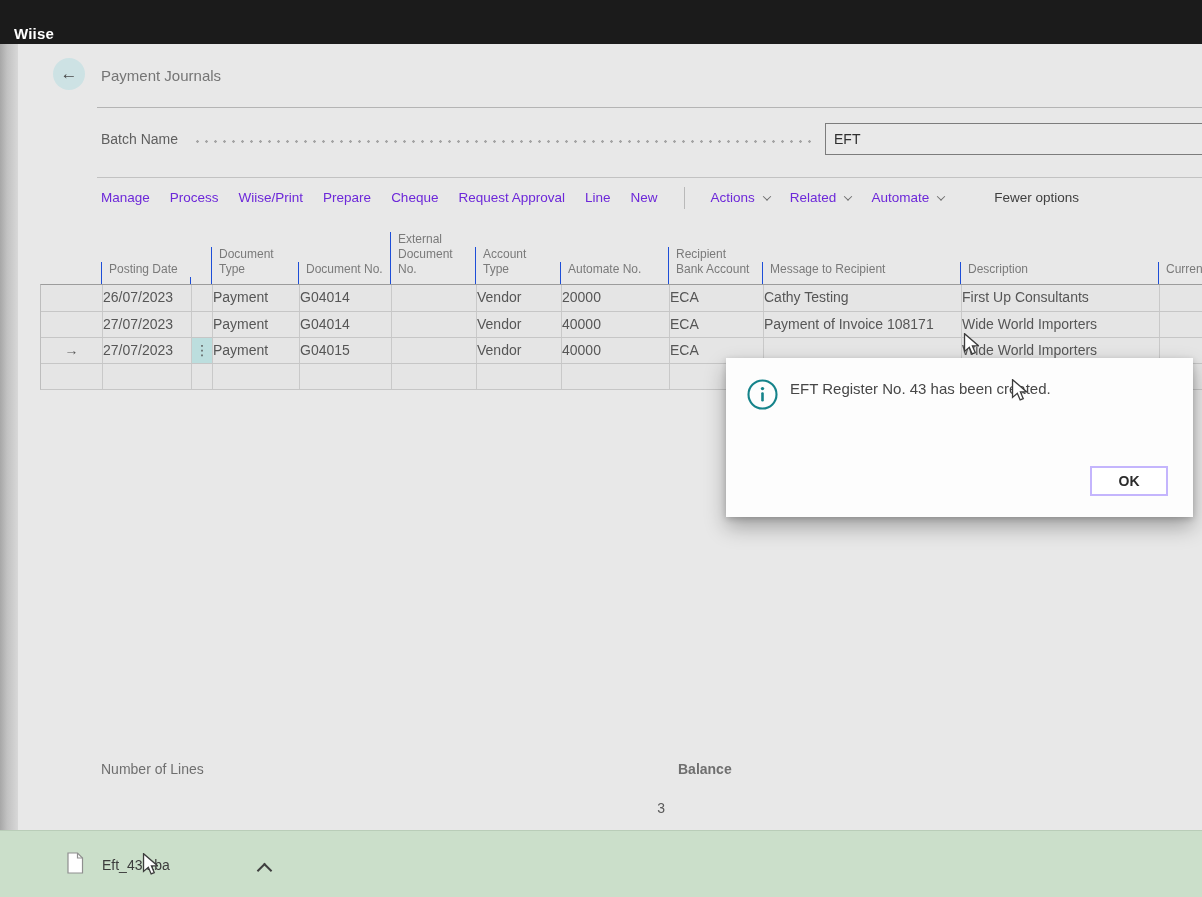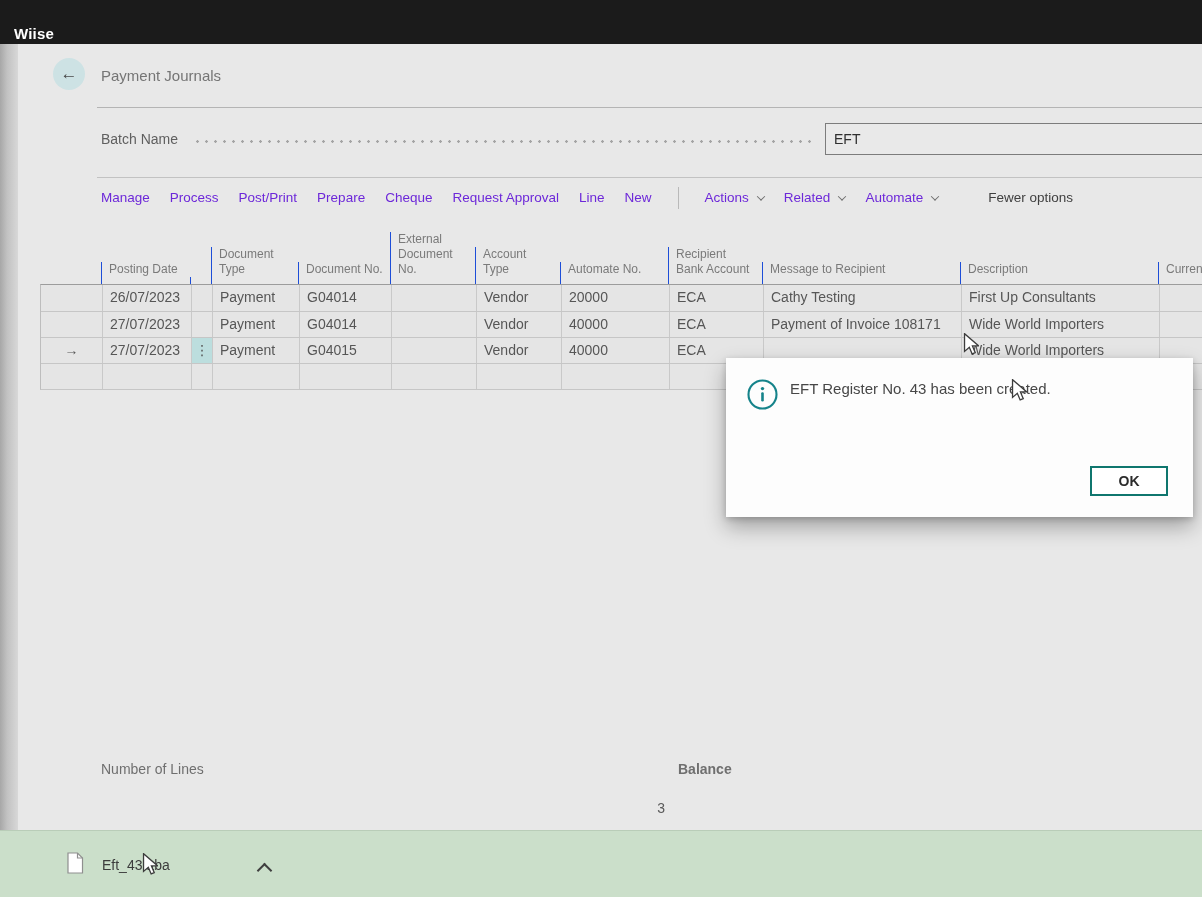--- a/index.html
+++ b/index.html
@@ -43,38 +43,38 @@
   .tbl { position:absolute; left:40px; top:222px; width:1178px; z-index:3;
     --cols:61px 89px 21px 87px 92px 85px 85px 108px 94px 198px 198px 60px; }
   .thead { display:grid; grid-template-columns:var(--cols); align-items:end; height:62px; }
   .thead > div { font-size:12px; color:#7a7a7a; line-height:1.25; padding:0 6px 7px 7px;
     border-left:1px solid #1d4ed8; overflow:hidden; }
   .thead > div:first-child { border-left:none; }
   .tbody { border-top:1px solid #9c9c9c; border-bottom:1px solid #c6c6c6; border-left:1px solid #bdbdbd; }
   .trow { display:grid; grid-template-columns:var(--cols); height:26px; background:#e5e5e5; }
   .trow + .trow { border-top:1px solid #c6c6c6; }
   .trow > div { border-left:1px solid #c9c9c9; font-size:14px; color:#565656; line-height:25px;
-    padding-left:7px; white-space:nowrap; overflow:hidden; }
+    white-space:nowrap; overflow:hidden; }
   .trow > div:first-child { border-left:none; }
   .cell-arrow { text-align:center; padding-left:0 !important; font-size:15px; color:#4f4f4f; }
   .cell-kebab { padding-left:0 !important; text-align:center; }
   .kebab-on { background:#bcdede; color:#3f6060; font-size:13px; }
 
   
   .lines-label { position:absolute; left:101px; top:761px; font-size:14px; font-weight:400; color:#6f6f6f; }
   .balance-label { position:absolute; left:678px; top:761px; font-size:14px; font-weight:700; color:#6f6f6f; }
   .lines-value { position:absolute; left:560px; top:800px; width:105px; text-align:right; font-size:14px; color:#5a5a5a; }
 
   
   .dialog { position:absolute; left:726px; top:358px; width:467px; height:159px; background:#fdfdfd;
     box-shadow:0 10px 20px rgba(0,0,0,.30), 0 2px 6px rgba(0,0,0,.18); z-index:20; }
   .dlg-icon { position:absolute; left:21px; top:21px; }
   .dlg-msg { position:absolute; left:64px; top:22px; font-size:15px; color:#474747; }
   .ok-btn { position:absolute; left:364px; top:108px; width:78px; height:30px; background:#ffffff;
-    border:2px solid #0f766e; font-size:14px; font-weight:700; color:#2b2b2b; text-align:center;
+    border:2px solid #c4b5fd; font-size:14px; font-weight:700; color:#2b2b2b; text-align:center;
     line-height:26px; cursor:pointer; }
 
   
   .footer { position:absolute; left:0; top:830px; width:1202px; height:67px; background:#cbdfca;
     border-top:1px solid #b9cdb8; z-index:15; }
   .file-chip { position:absolute; left:27px; top:845px; width:250px; height:38px; cursor:pointer; z-index:16;margin-left:40px; }
   .file-icon { position:absolute; left:0; top:7px; }
   .file-name { position:absolute; left:35px; top:12px; font-size:14px; color:#3c3c3c; }
   .chev-up { position:absolute; left:259px; top:865px; width:11px; height:11px; border-left:2px solid #3f3f3f;
     border-top:2px solid #3f3f3f; transform:rotate(45deg); cursor:pointer; z-index:16; }
@@ -101,21 +101,21 @@
 
   <div class="batch-label">Batch Name</div>
   <div class="leader"></div>
   <div class="batch-input">EFT</div>
 
   <div class="hr2"></div>
 
   <div class="menubar">
     <div class="menu-item">Manage</div>
     <div class="menu-item">Process</div>
-    <div class="menu-item">Post/Print</div>
+    <div class="menu-item">Wiise/Print</div>
     <div class="menu-item">Prepare</div>
     <div class="menu-item">Cheque</div>
     <div class="menu-item">Request Approval</div>
     <div class="menu-item">Line</div>
     <div class="menu-item">New</div>
     <div class="menu-sep"></div>
     <div class="menu-item">
         <span>Actions</span>
         <span class="chev"></span>
       </div>

